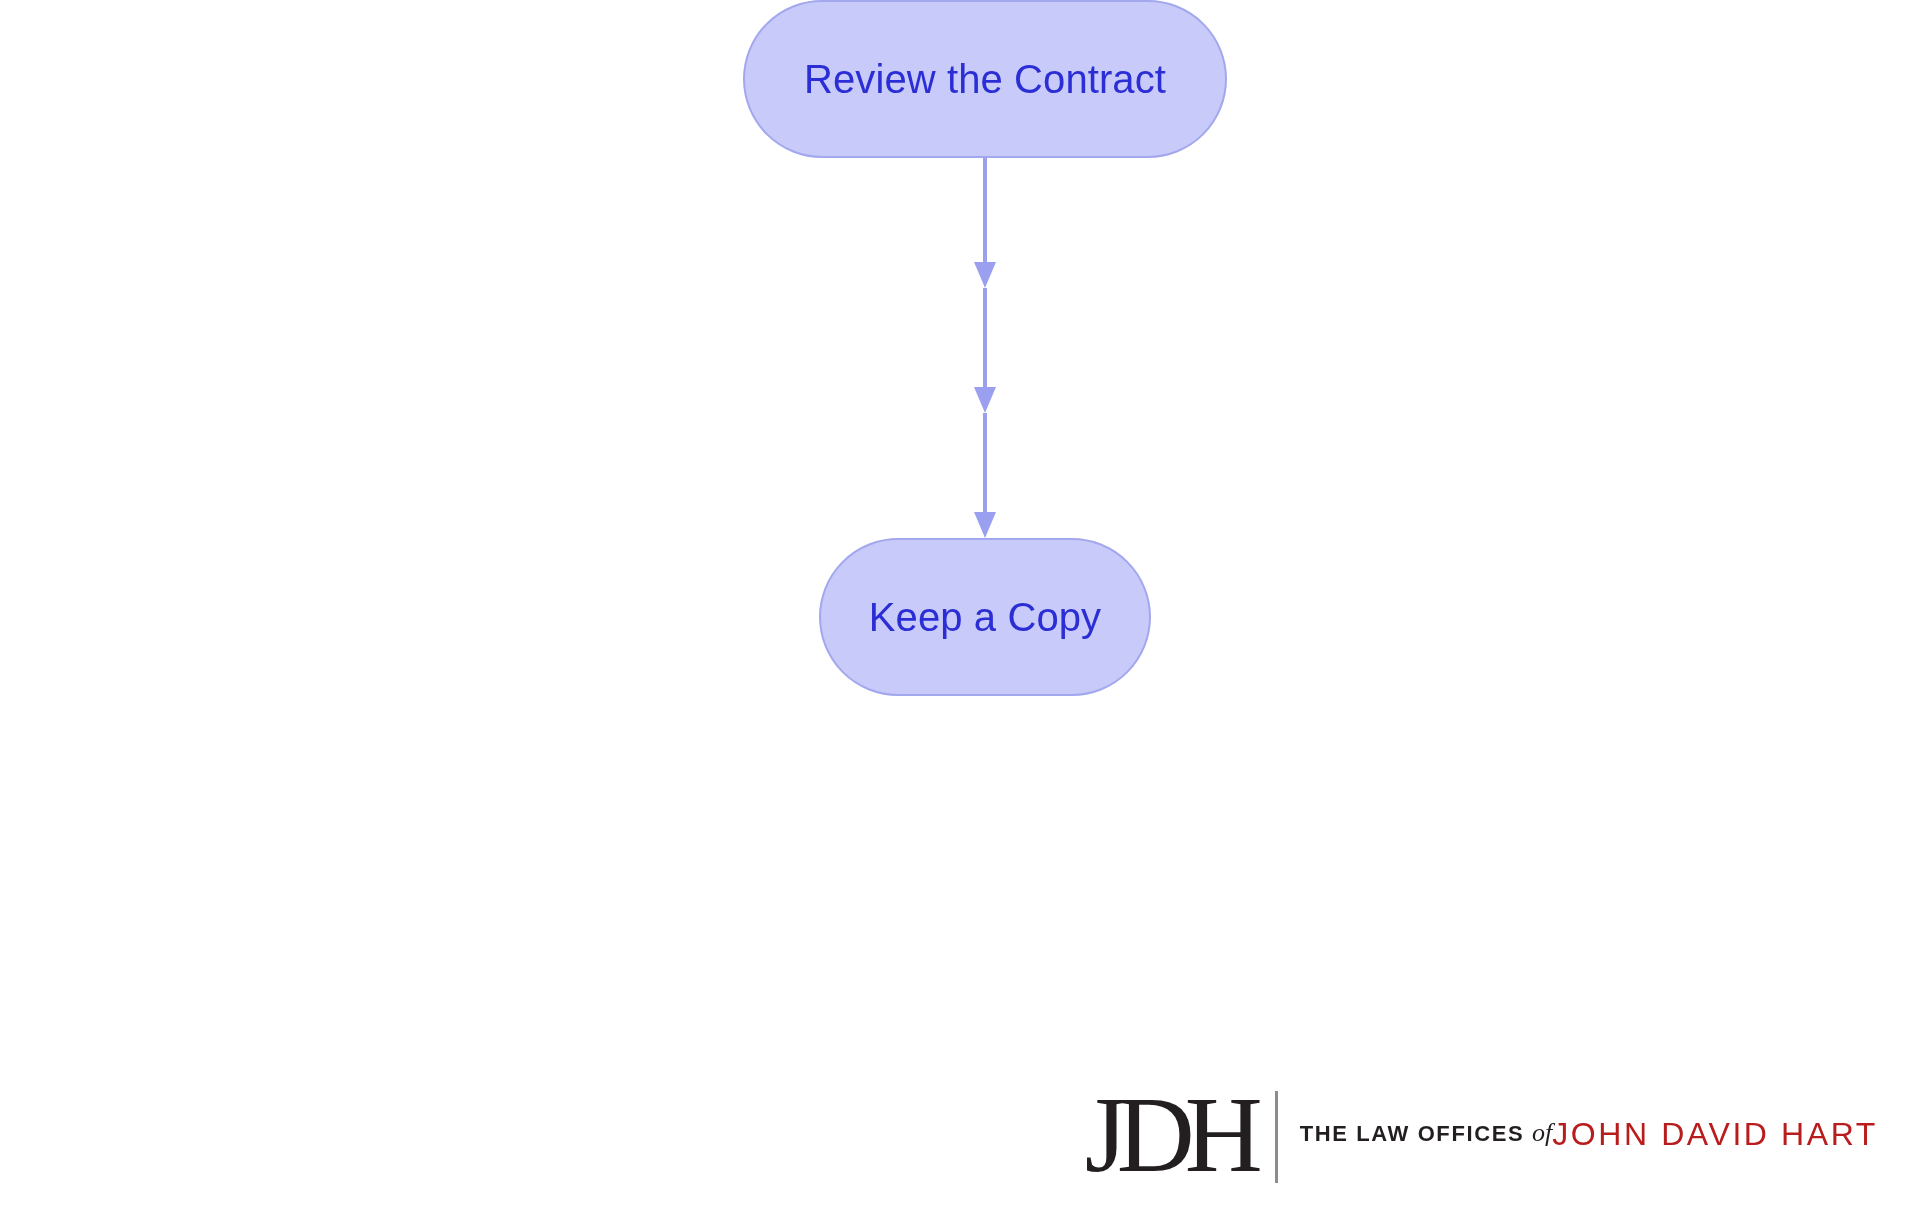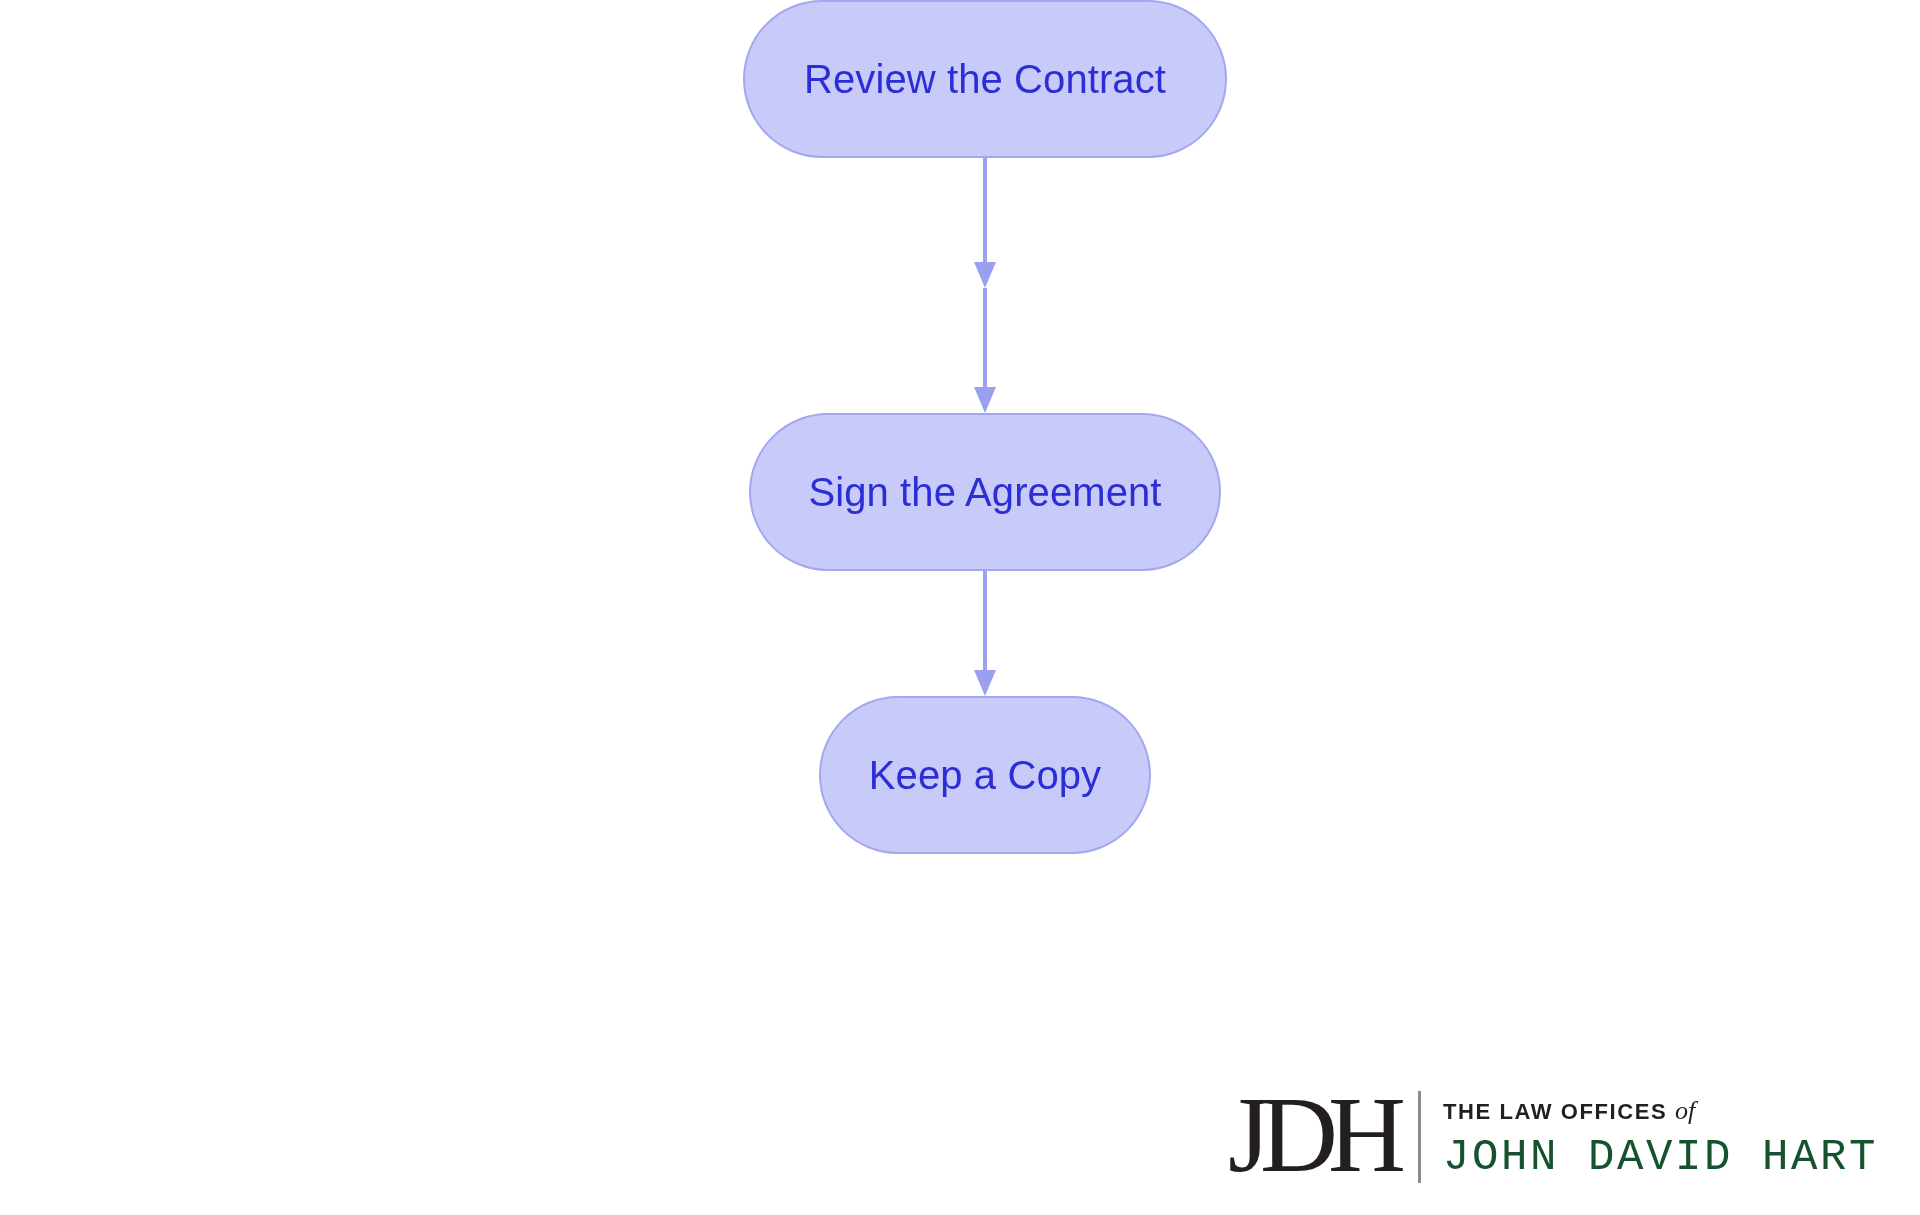--- a/index.html
+++ b/index.html
@@ -94,21 +94,21 @@
   .logo-divider {
     width: 3px;
     height: 92px;
     background: #8c8c8c;
     margin: 0 22px 0 6px;
     flex: none;
   }
 
   .logo-text {
     display: flex;
-    flex-direction: column;
+    flex-direction: row;
     justify-content: flex-end;
   }
 
   .logo-line-1 {
     font-family: "Liberation Sans", sans-serif;
     font-size: 22px;
     font-weight: 600;
     letter-spacing: 1.6px;
     color: #231f20;
     text-transform: uppercase;
@@ -119,25 +119,25 @@
   .logo-line-1 .of {
     font-family: "Liberation Serif", serif;
     font-style: italic;
     font-weight: 400;
     font-size: 26px;
     letter-spacing: 0;
     text-transform: lowercase;
   }
 
   .logo-line-2 {
-    font-family: Liberation Mono, monospace;
-    font-size: 44px;
+    font-family: Liberation Sans, sans-serif;
+    font-size: 32px;
     font-weight: 400;
     letter-spacing: 2.6px;
-    color: #14532d;
+    color: #b91c1c;
     white-space: nowrap;
     line-height: 1;
   }
 </style>
 </head>
 <body>
 
 <div id="flowchart">
   <div class="flow-column">
 
@@ -149,23 +149,20 @@
       <line x1="15" y1="0" x2="15" y2="110" stroke="#9aa0ef" stroke-width="4"></line>
       <polygon points="4,104 26,104 15,130" fill="#9aa0ef"></polygon>
     </svg>
 
 
     <svg class="connector connector-1" viewBox="0 0 30 125" preserveAspectRatio="none">
       <line x1="15" y1="0" x2="15" y2="105" stroke="#9aa0ef" stroke-width="4"></line>
       <polygon points="4,99 26,99 15,125" fill="#9aa0ef"></polygon>
     </svg>
 
-    <div class="node node-2">
-      <span class="node-label">Sign the Agreement</span>
-    </div>
 
     <svg class="connector connector-2" viewBox="0 0 30 125" preserveAspectRatio="none">
       <line x1="15" y1="0" x2="15" y2="105" stroke="#9aa0ef" stroke-width="4"></line>
       <polygon points="4,99 26,99 15,125" fill="#9aa0ef"></polygon>
     </svg>
 
     <div class="node node-3">
       <span class="node-label">Keep a Copy</span>
     </div>
 

